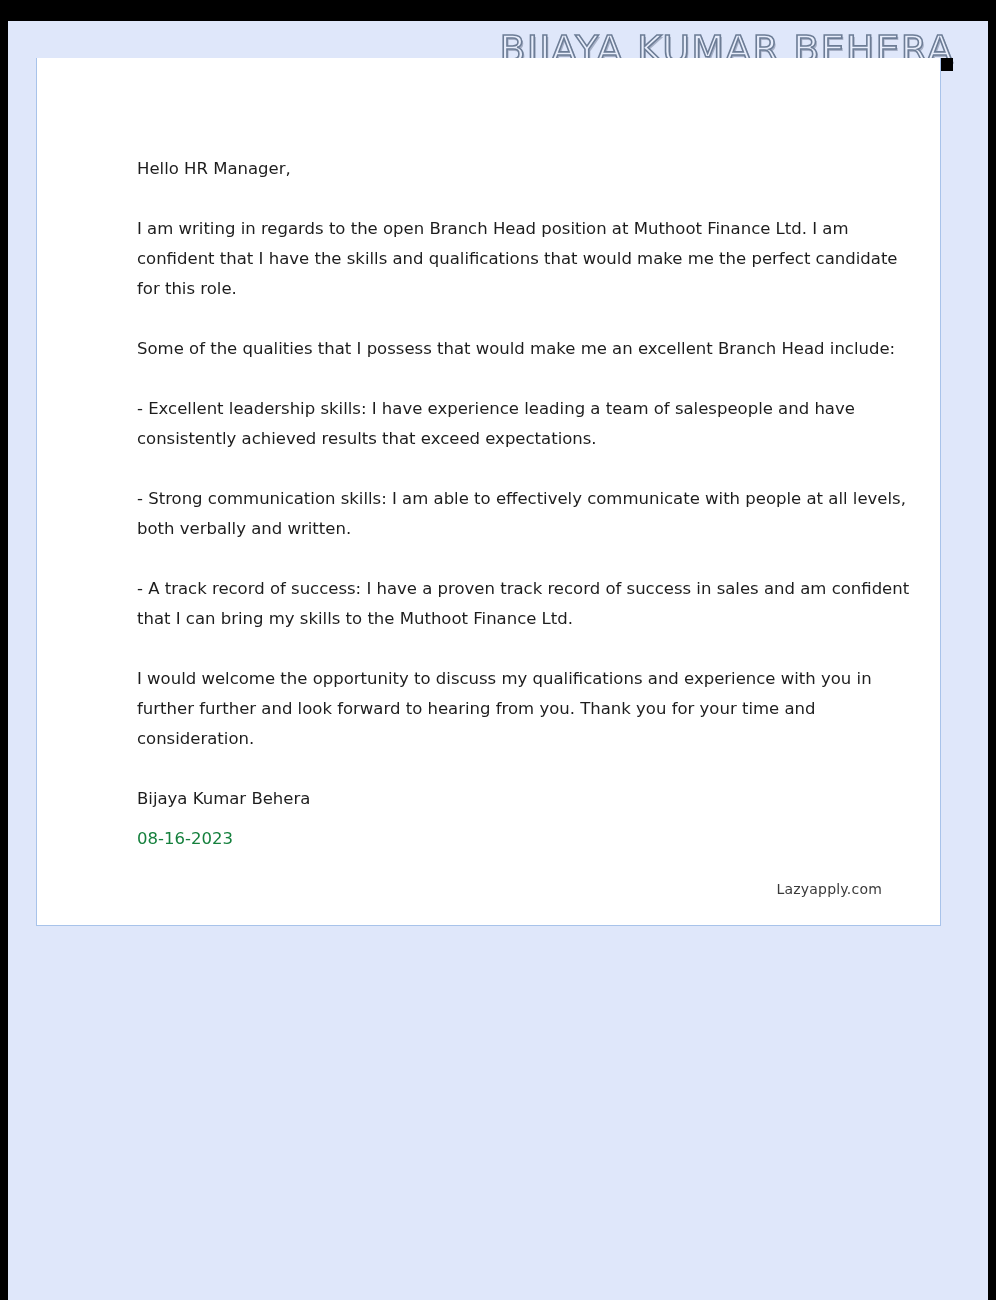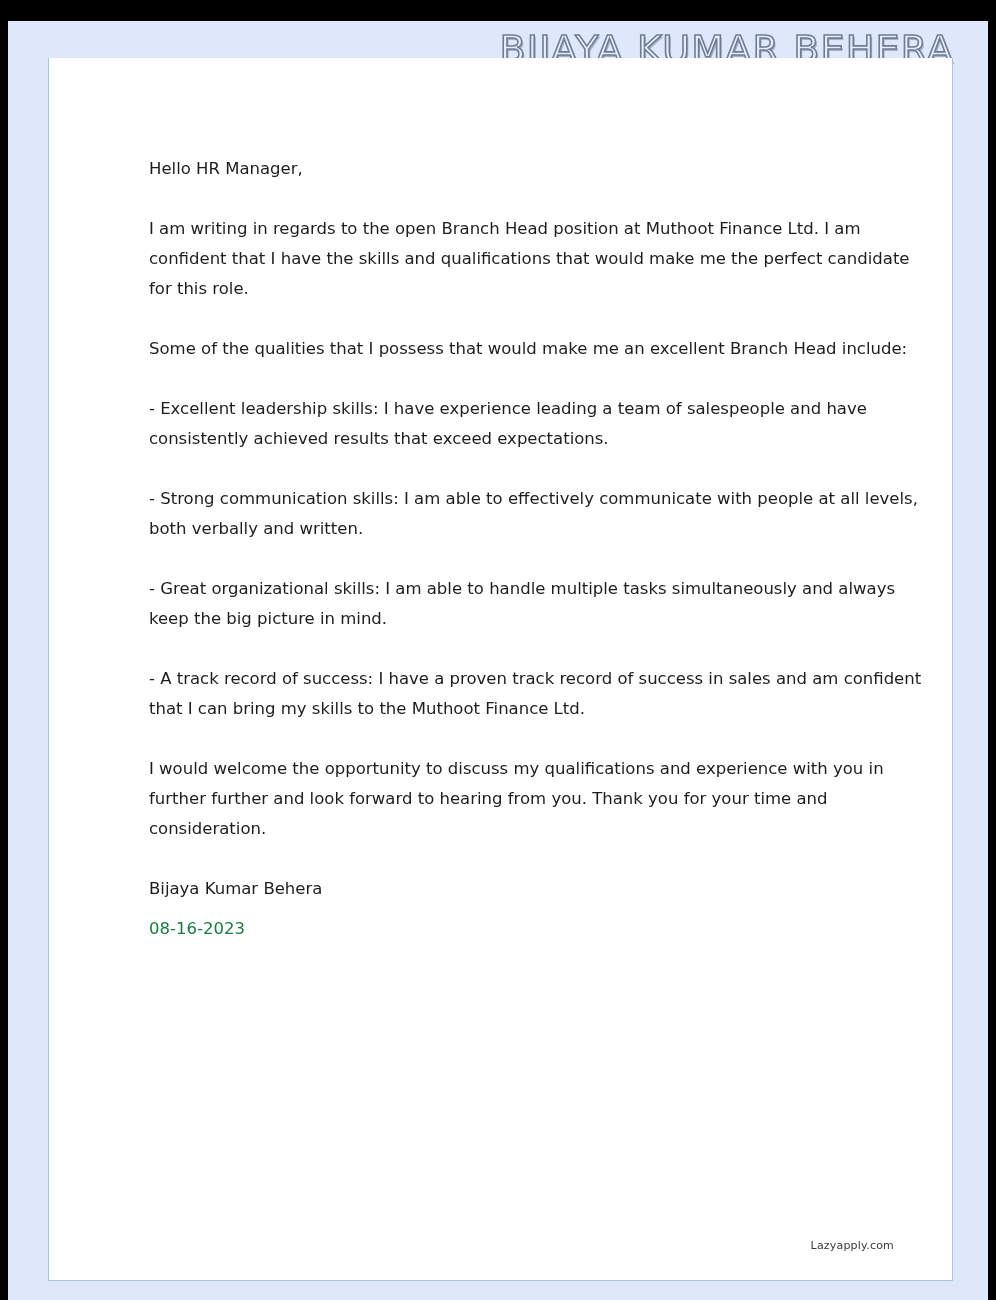--- a/index.html
+++ b/index.html
@@ -44,24 +44,24 @@
     letter-spacing: 1.2px;
     line-height: 40px;
     color: #e8eefc;
     -webkit-text-stroke: 1.6px #6d7d96;
     text-shadow: 1.5px 1.5px 0 rgba(120,132,155,0.55);
     white-space: nowrap;
   }
 
   .card {
     position: absolute;
-    left: 40px;
+    left: 28px;
     top: 37px;
     width: 905px;
-    height: 1223px;
+    height: 868px;
     background: #ffffff;
     border: 1px solid #a8c3ea;
     border-top: none;
     box-sizing: border-box;
   }
 
   .card-topbar {
     position: absolute;
     left: 40px;
     top: 37px;
@@ -94,21 +94,21 @@
   .para.date-line {
     color: #15803d;
     margin-bottom: 0;
   }
 
   .footer-brand {
     position: absolute;
     right: 58px;
     bottom: 28px;
     font-family: "DejaVu Sans", sans-serif;
-    font-size: 11px;
+    font-size: 14px;
     color: #3a3a3a;
     letter-spacing: 0.2px;
   }
 </style>
 </head>
 <body>
 
 <div class="page">
 
   <div class="header">
@@ -124,21 +124,20 @@
       <p class="para">Hello HR Manager,</p>
 
       <p class="para">I am writing in regards to the open Branch Head position at Muthoot Finance Ltd. I am confident that I have the skills and qualifications that would make me the perfect candidate for this role.</p>
 
       <p class="para">Some of the qualities that I possess that would make me an excellent Branch Head include:</p>
 
       <p class="para">- Excellent leadership skills: I have experience leading a team of salespeople and have consistently achieved results that exceed expectations.</p>
 
       <p class="para">- Strong communication skills: I am able to effectively communicate with people at all levels, both verbally and written.</p>
 
-      <p class="para">- Great organizational skills: I am able to handle multiple tasks simultaneously and always keep the big picture in mind.</p>
 
       <p class="para">- A track record of success: I have a proven track record of success in sales and am confident that I can bring my skills to the Muthoot Finance Ltd.</p>
 
       <p class="para">I would welcome the opportunity to discuss my qualifications and experience with you in further further and look forward to hearing from you. Thank you for your time and consideration.</p>
 
 
       <p class="para signature-name">Bijaya Kumar Behera</p>
 
       <p class="para date-line">08-16-2023</p>
 

